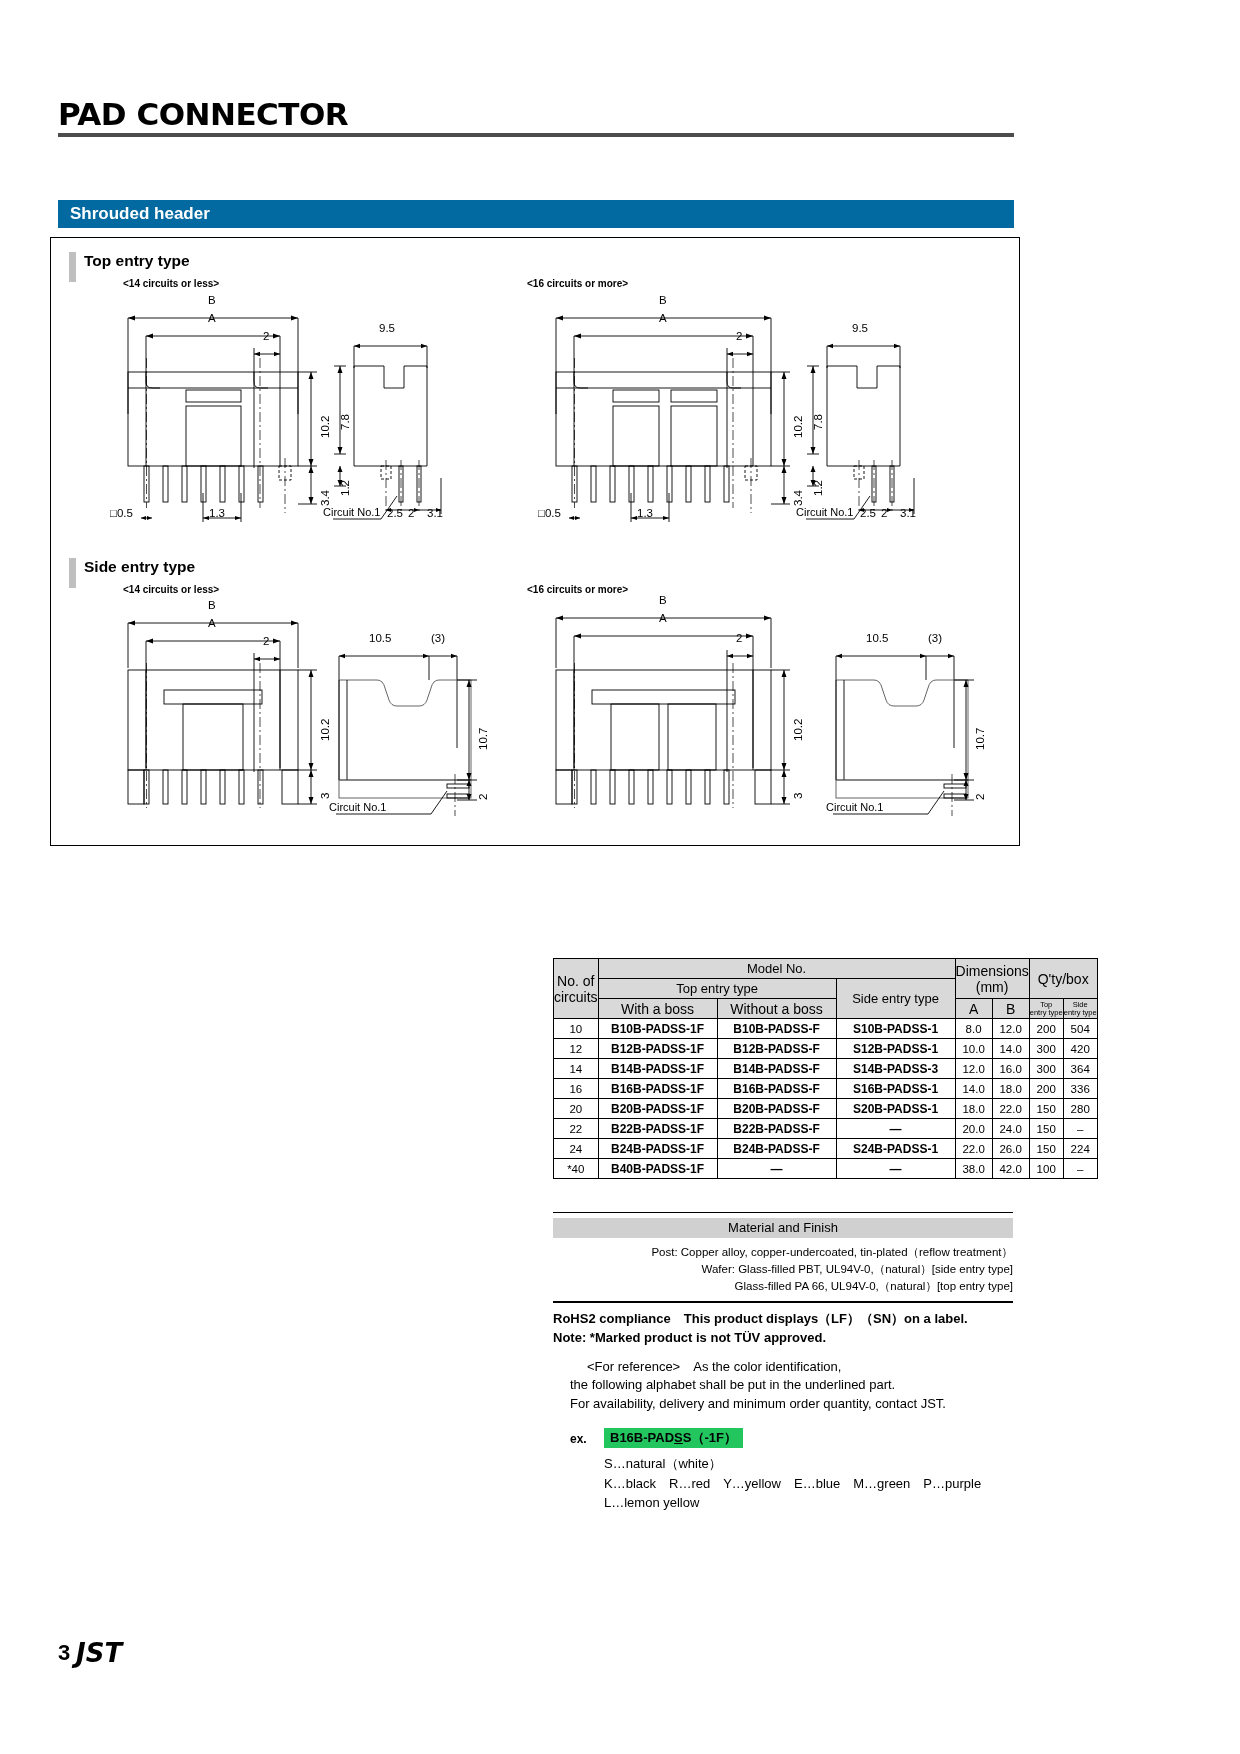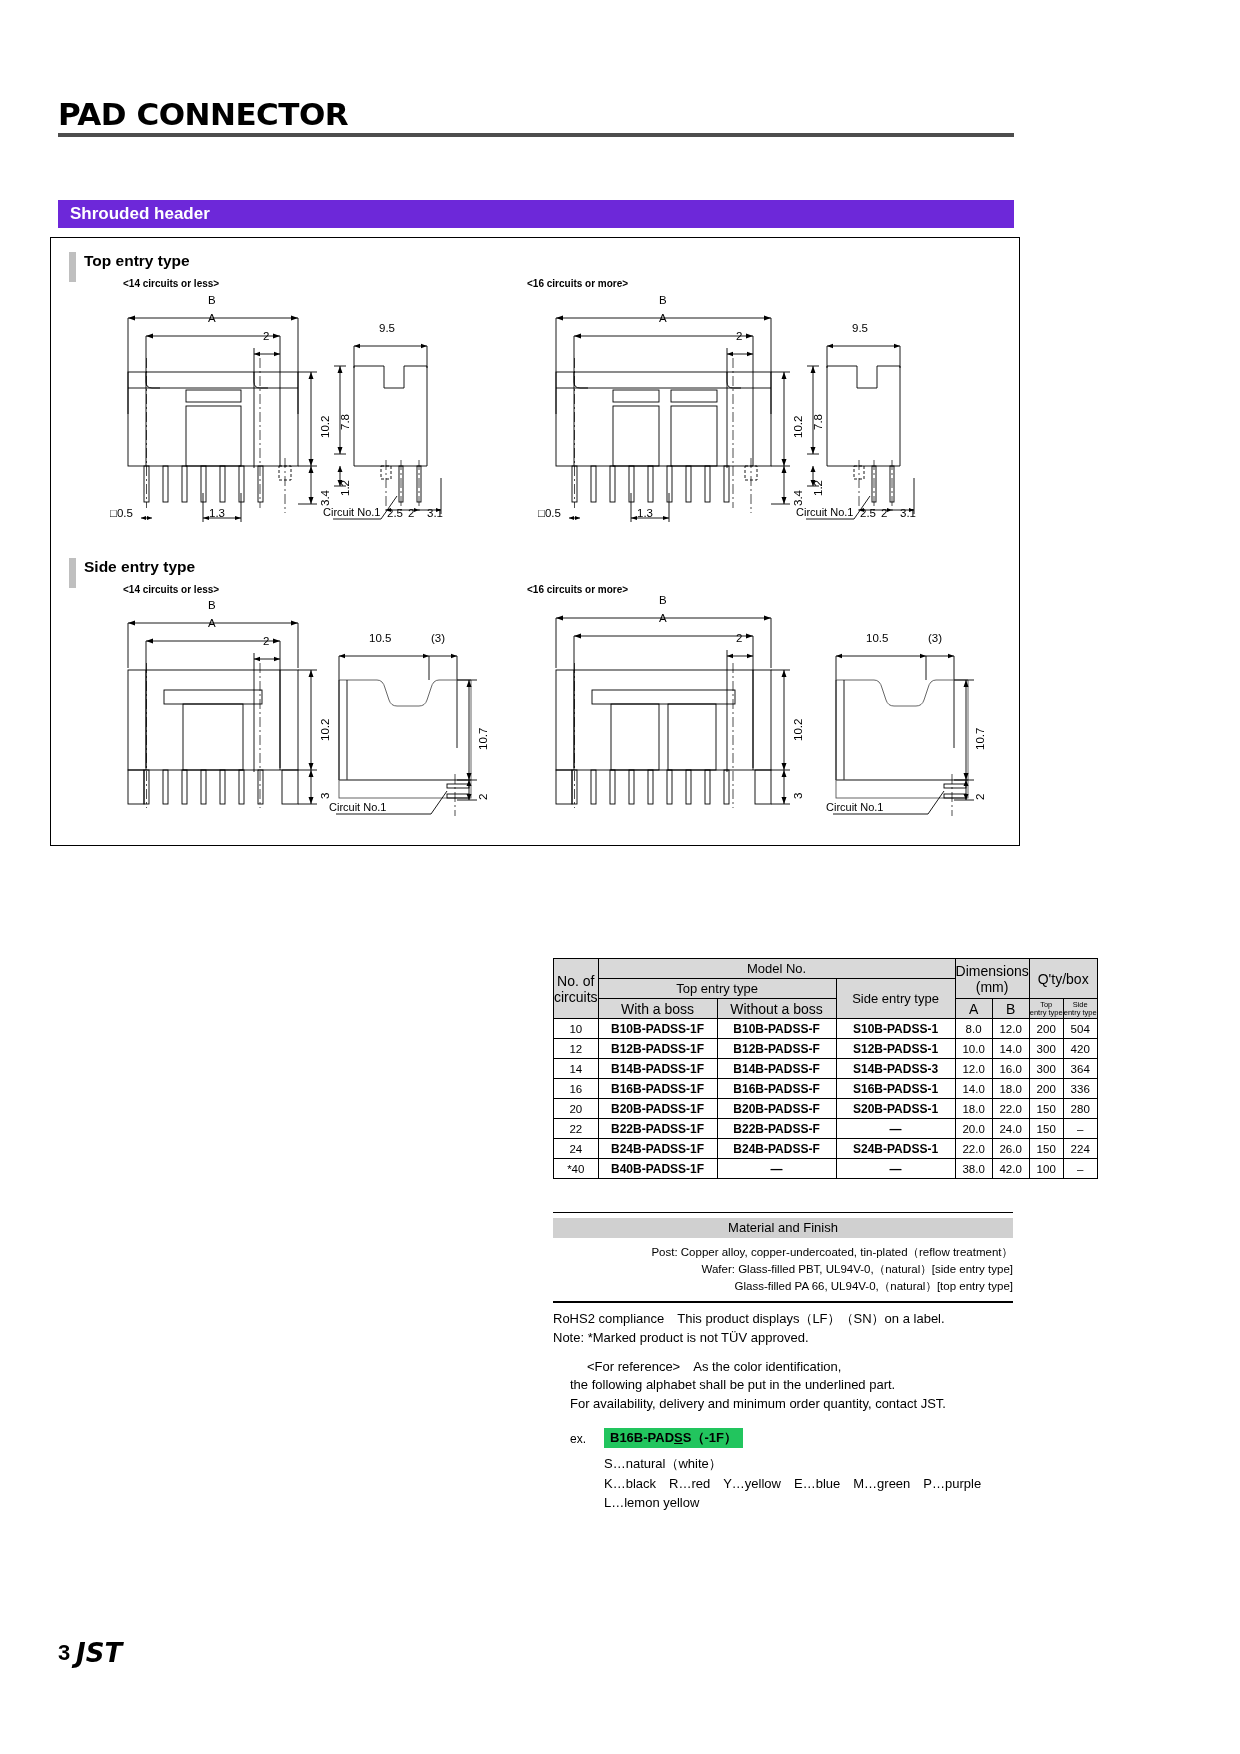--- a/index.html
+++ b/index.html
@@ -19,21 +19,21 @@
     font-size:31px;font-weight:bold;letter-spacing:-0.5px;
     font-family:"DejaVu Sans", sans-serif;
   }
   .title-rule{
     position:absolute;left:58px;top:133px;width:956px;height:4px;background:#4d4d4d;
   }
 
   
   .section-bar{
     position:absolute;left:58px;top:200px;width:956px;height:28px;
-    background:#6d28d9;
+    background:#0369a1;
   }
   .section-bar span{
     position:absolute;left:12px;top:4px;color:#fff;font-size:17px;font-weight:bold;
   }
 
   
   .draw-frame{
     position:absolute;left:50px;top:237px;width:968px;height:607px;
     border:1px solid #000;background:#fff;
   }
@@ -73,21 +73,21 @@
 
   
   .mat-rule{position:absolute;background:#000;}
   .mat-bar{
     position:absolute;left:553px;top:1218px;width:460px;height:20px;background:#d0d0d0;
     text-align:center;font-size:13px;line-height:20px;
   }
   .mat-line{position:absolute;font-size:11.5px;text-align:right;width:460px;left:553px;}
 
   .note{position:absolute;font-size:13px;white-space:nowrap;}
-  .note.b{font-weight:normal;}
+  .note.b{font-weight:bold;}
 
   .ex-box{
     position:absolute;background:#22c55e;padding:1px 6px;font-size:13px;font-weight:bold;
   }
   .ex-box u{text-decoration:underline;}
 
   
   .folio{position:absolute;left:58px;top:1640px;font-size:22px;font-weight:bold;}
   .jst{position:absolute;left:76px;top:1638px;font-size:26px;font-weight:bold;font-style:italic;font-family:"DejaVu Sans",sans-serif;}
 </style>

